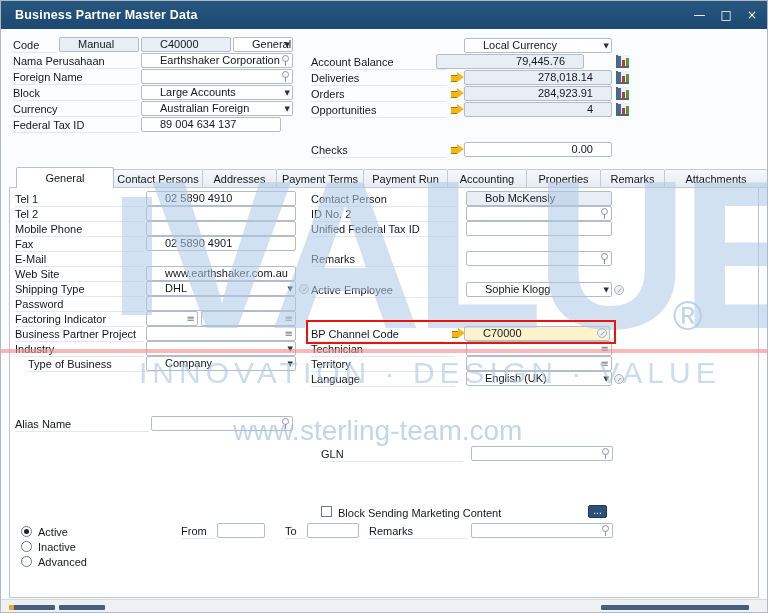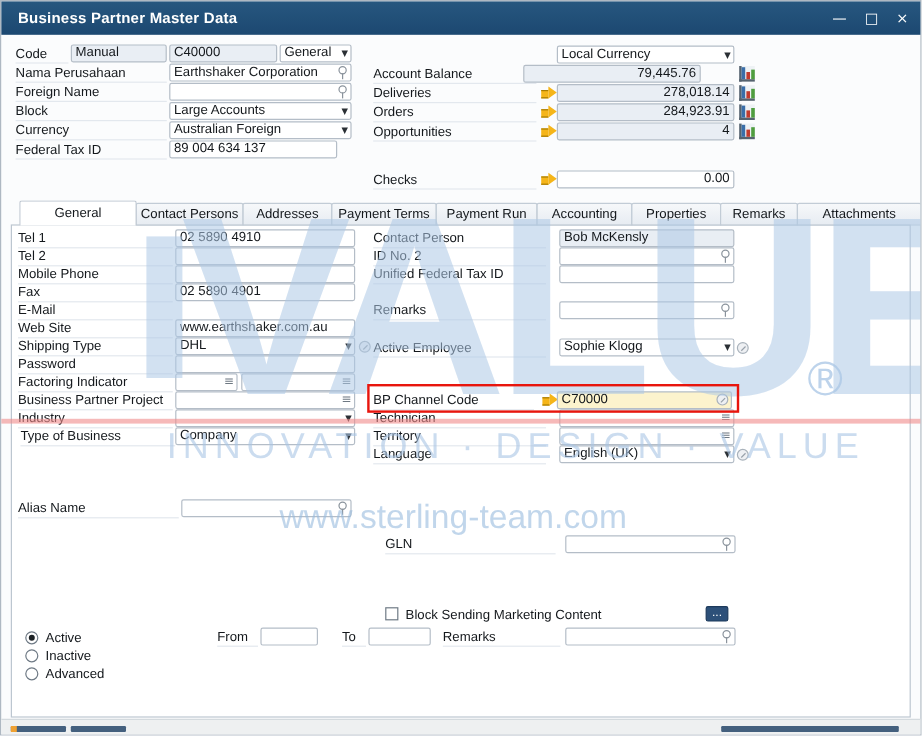--- a/index.html
+++ b/index.html
@@ -11,21 +11,21 @@
     background:linear-gradient(#27577f,#1c4871); display:flex; align-items:center; z-index:70; }
   .titlebar .wtitle { margin-left:14px; color:#fff; font-size:12.5px; font-weight:bold; letter-spacing:.2px; }
   .wctrls { position:absolute; right:12px; top:0; height:28px; display:flex; align-items:center; gap:15px; }
   .wctl { color:#fff; font-size:12px; line-height:28px; cursor:default; font-family:"DejaVu Sans",sans-serif; }
 
   
   .lbl { position:absolute; font-size:11px; line-height:13px; height:14px; color:#14181c;
     border-bottom:1px solid #e3e8ee; white-space:nowrap; overflow:hidden; }
   .plbl { position:absolute; font-size:11px; line-height:13px; color:#14181c; white-space:nowrap; }
   .fld { position:absolute; height:15px; line-height:13px; font-size:11px; color:#14181c;
-    background:#fff; border:1px solid #b4bdc7; border-radius:2px; padding:0 3px; white-space:nowrap; overflow:hidden; }
+    background:#fff; border:1px solid #b4bdc7; border-radius:2px; padding:0 18px; white-space:nowrap; overflow:hidden; }
   .fld.ro { background:#e9eef4; }
   .fld.num { text-align:right; }
   .fld.focus { background:#fcf3cd; }
   .fld.dd { padding-right:12px; }
   .caret { position:absolute; right:2px; top:3px; font-size:7px; line-height:8px; color:#2a2f34; font-family:"DejaVu Sans",sans-serif; }
   .cflico { position:absolute; right:2px; top:1px; font-size:10px; line-height:12px; color:#6e7882; font-family:"DejaVu Sans",sans-serif; }
   .lnki { position:absolute; right:3px; top:1px; width:8px; height:12px; }
   .lnki::before { content:''; position:absolute; top:0; left:1px; width:5px; height:5px; border:1px solid #8a939c; border-radius:50%; }
   .lnki::after { content:''; position:absolute; top:6px; left:4px; width:1px; height:5px; background:#8a939c; }
 
@@ -193,21 +193,21 @@
   <span class="lbl" style="left:14px;top:312px;width:129px">Factoring Indicator</span>
   <div class="fld" style="left:145px;top:310px;width:52px"><span></span><span class="cflico">≡</span></div>
   <div class="fld" style="left:200px;top:310px;width:95px"><span></span><span class="cflico">≡</span></div>
 
   <span class="lbl" style="left:14px;top:327px;width:129px">Business Partner Project</span>
   <div class="fld" style="left:145px;top:325px;width:150px"><span></span><span class="cflico">≡</span></div>
 
   <span class="lbl" style="left:14px;top:342px;width:129px">Industry</span>
   <div class="fld dd" style="left:145px;top:340px;width:150px"><span></span><span class="caret">▼</span></div>
 
-  <span class="lbl" style="left:16px;top:357px;width:129px">Type of Business</span>
+  <span class="lbl" style="left:27px;top:357px;width:129px">Type of Business</span>
   <div class="fld dd" style="left:145px;top:355px;width:150px"><span>Company</span><span class="caret">▼</span></div>
 
   <span class="lbl" style="left:310px;top:192px;width:144px">Contact Person</span>
   <div class="fld ro" style="left:465px;top:190px;width:146px"><span>Bob McKensly</span></div>
 
   <span class="lbl" style="left:310px;top:207px;width:144px">ID No. 2</span>
   <div class="fld" style="left:465px;top:205px;width:146px"><span></span><i class="lnki"></i></div>
 
   <span class="lbl" style="left:310px;top:222px;width:144px">Unified Federal Tax ID</span>
   <div class="fld" style="left:465px;top:220px;width:146px"><span></span></div>

